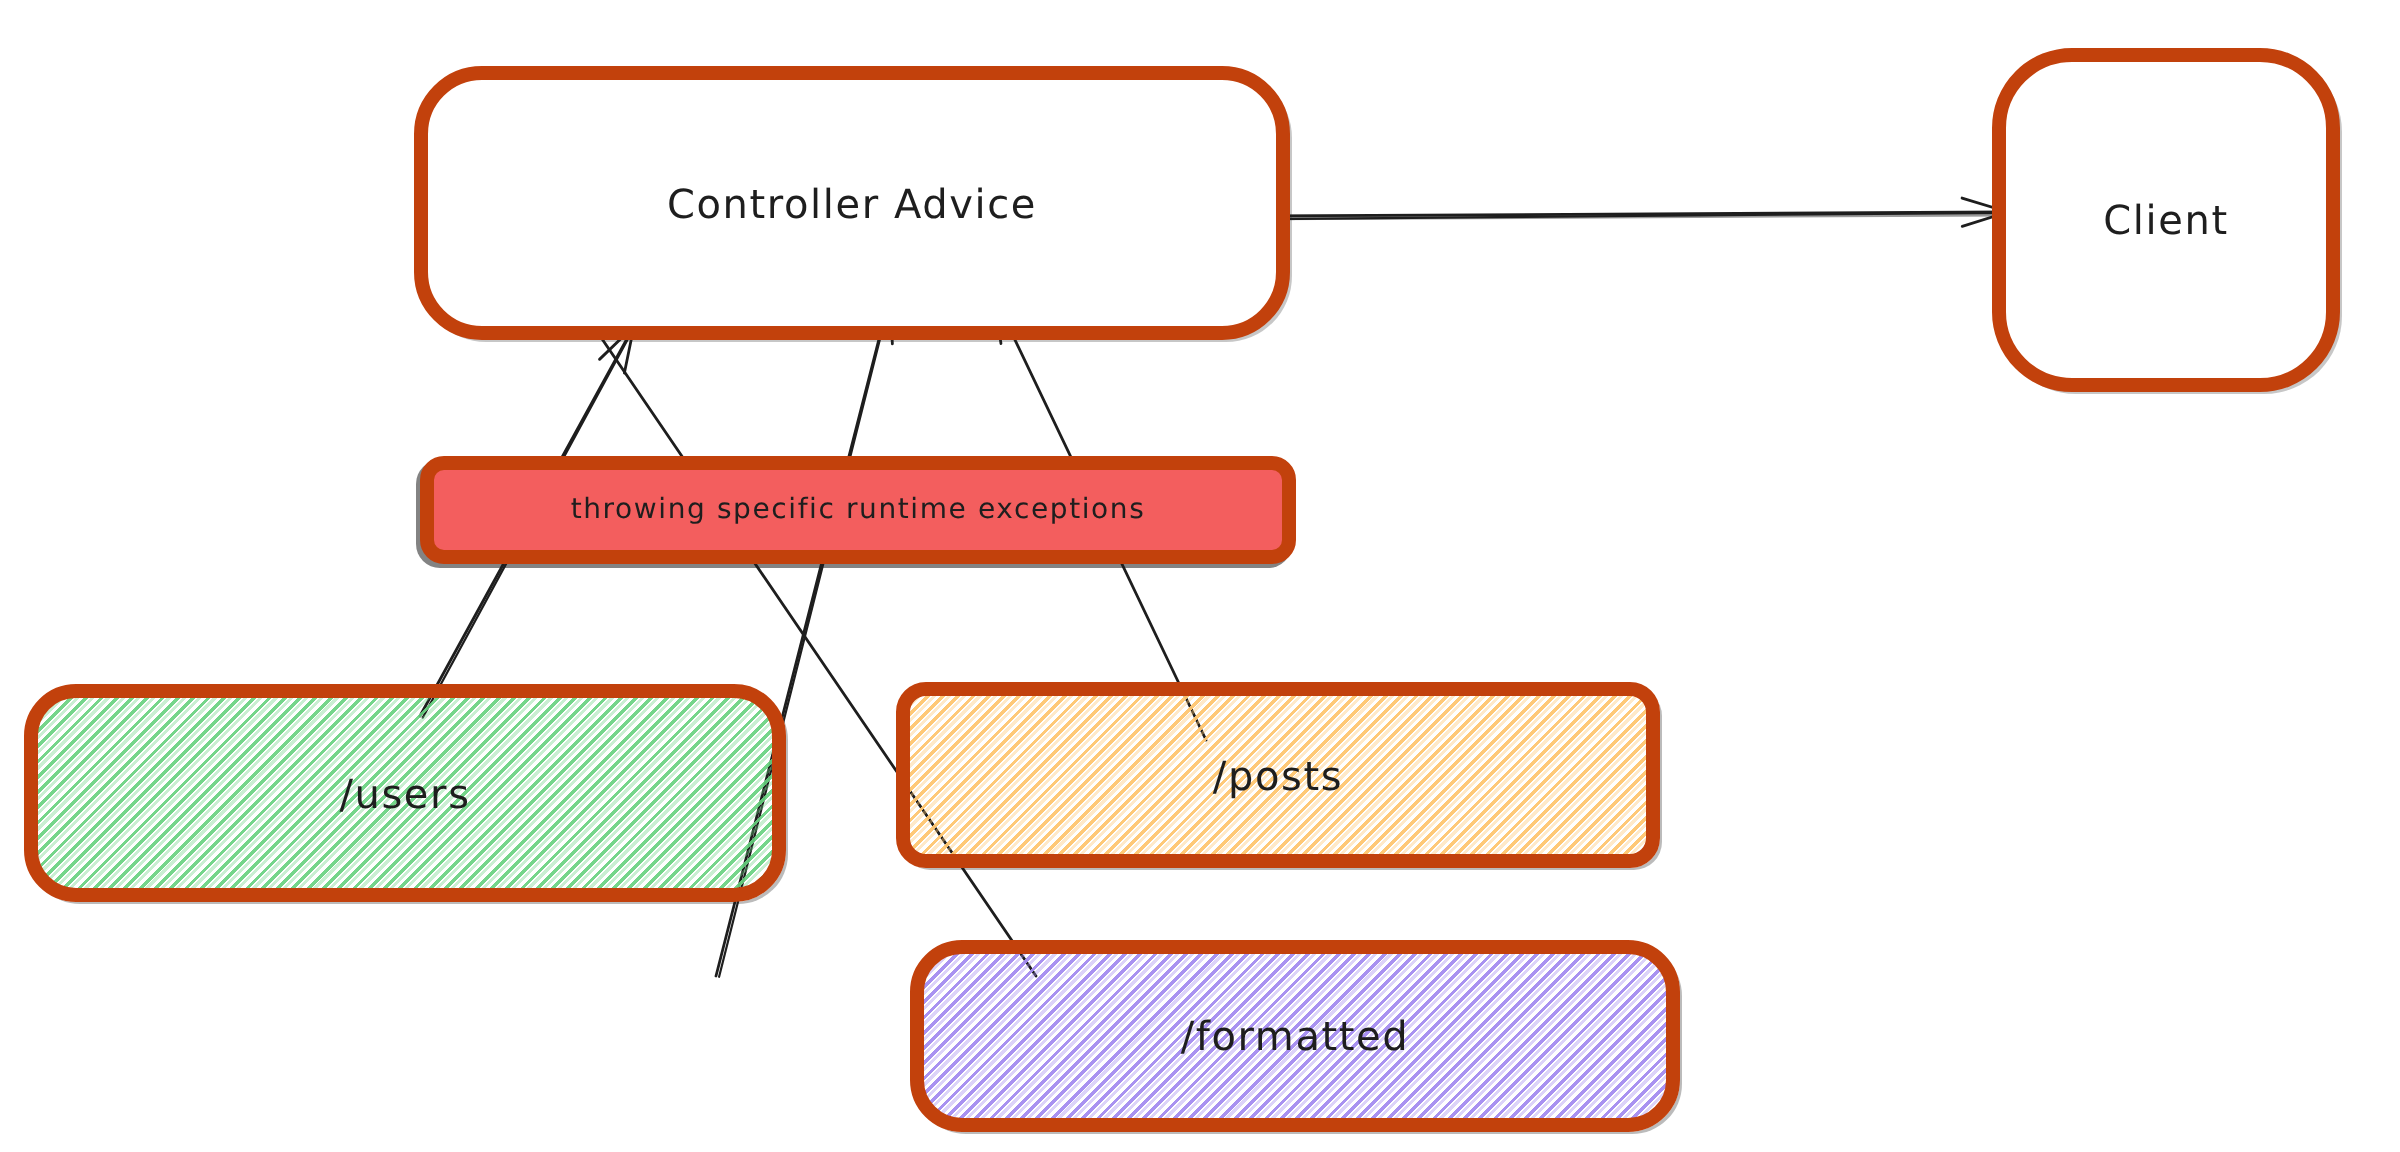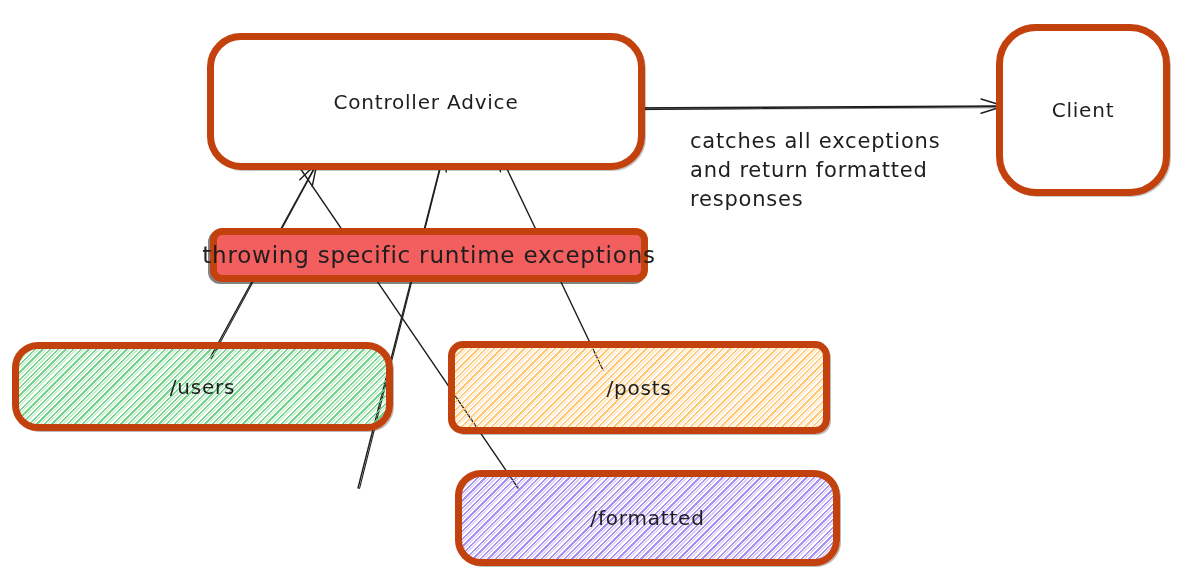--- a/index.html
+++ b/index.html
@@ -14,23 +14,23 @@
   .node .lbl{
     font-size:20px;letter-spacing:0.8px;white-space:nowrap;color:#1e1e1e;
   }
   .plain{background:#ffffff;box-shadow:2px 2px 0 -1px rgba(30,30,30,0.25);}
   .n-controller{left:207px;top:33px;width:438px;height:137px;border-radius:34px;}
   .n-client{left:996px;top:24px;width:174px;height:172px;border-radius:40px;}
   .n-exception{
     left:210px;top:228px;width:438px;height:54px;border-radius:12px;
     background:#f35e5e;box-shadow:-2px 2px 0 rgba(30,30,30,0.55);
   }
-  .n-exception .lbl{font-size:23px;}
+  .n-exception .lbl{font-size:14px;}
   .endpoint{border-radius:26px;box-shadow:2px 2px 0 -1px rgba(30,30,30,0.3);}
-  .n-users{left:12px;top:342px;width:381px;height:89px;}
+  .n-users{left:12px;top:342px;width:381px;height:109px;}
   .n-posts{left:448px;top:341px;width:382px;height:93px;border-radius:15px;}
   .n-news{left:12px;top:470px;width:386px;height:96px;}
   .n-settings{left:455px;top:470px;width:385px;height:96px;}
   
   .h-green{background:
     repeating-linear-gradient(135deg,rgba(102,209,126,0.9) 0 1.7px,transparent 1.7px 5.4px),
     repeating-linear-gradient(135deg,rgba(102,209,126,0.35) 2.4px 3.9px,transparent 3.9px 7.8px);}
   .h-yellow{background:
     repeating-linear-gradient(135deg,rgba(255,198,112,0.95) 0 1.7px,transparent 1.7px 5.4px),
     repeating-linear-gradient(135deg,rgba(255,198,112,0.38) 2.4px 3.9px,transparent 3.9px 7.8px);}
@@ -101,19 +101,14 @@
 
   <div class="node endpoint h-yellow n-posts">
     <span class="lbl">/posts</span>
   </div>
 
 
   <div class="node endpoint h-purple n-settings">
     <span class="lbl">/formatted</span>
   </div>
 
-  <div class="annotation">
-    <div>catches all exceptions</div>
-    <div>and return formatted</div>
-    <div>responses</div>
-  </div>
 
 </div>
 
 </body></html>

